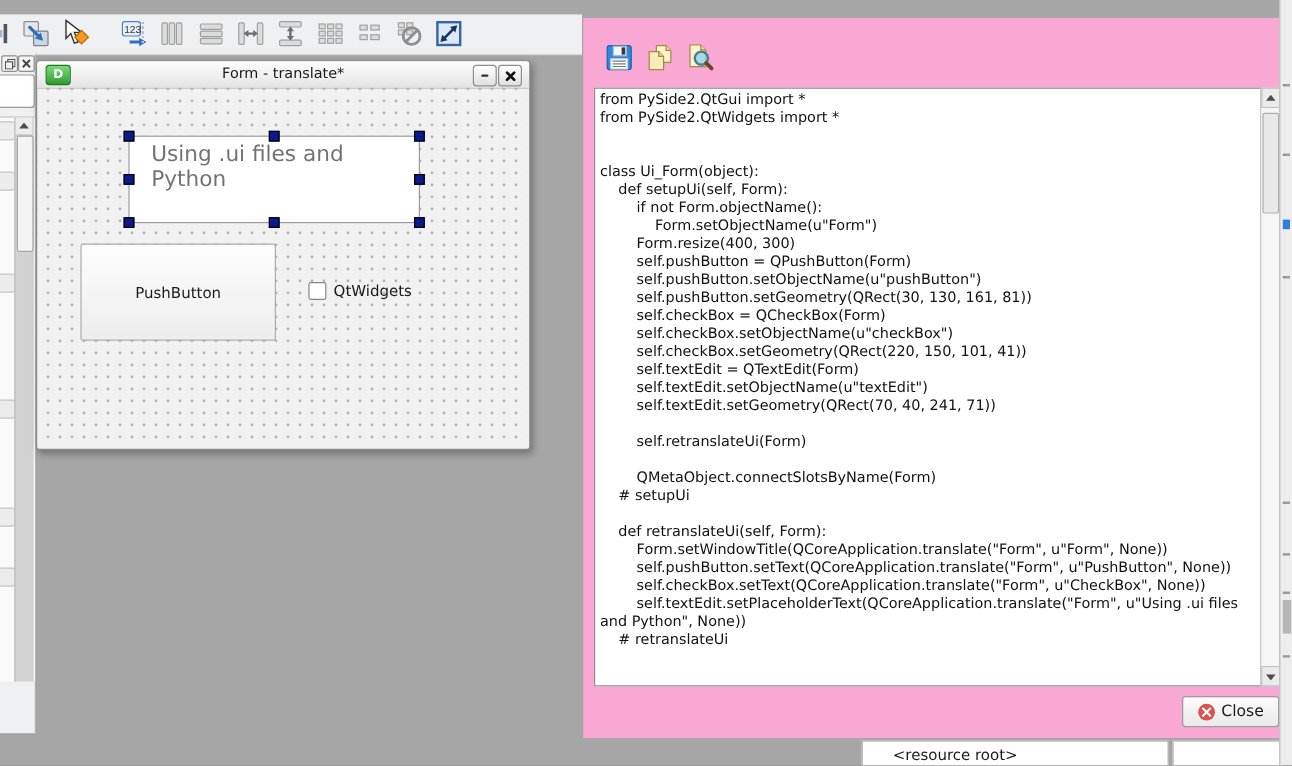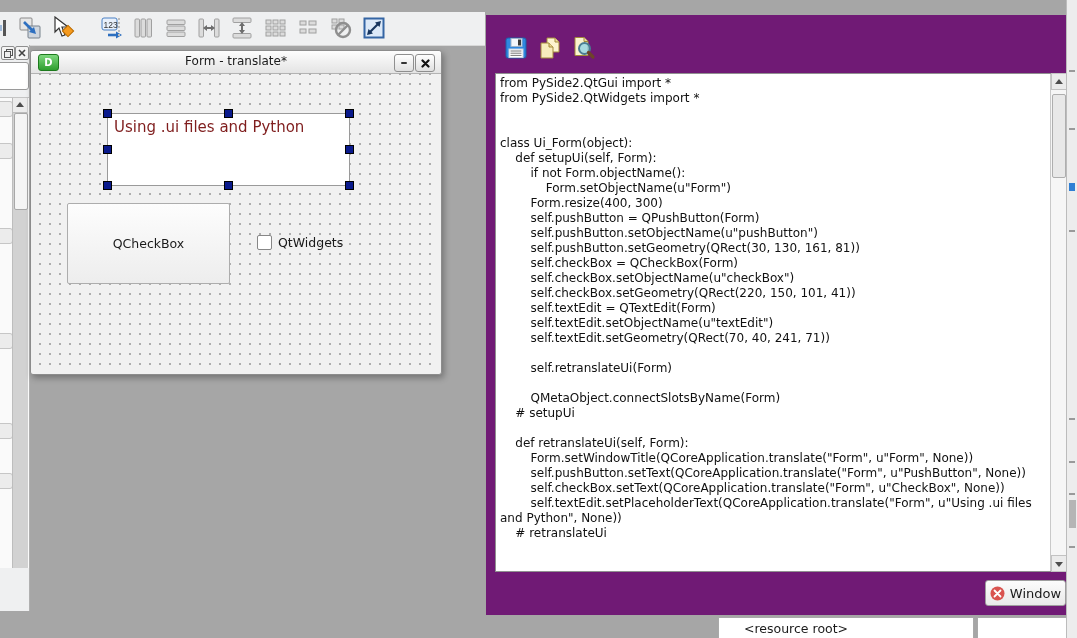--- a/index.html
+++ b/index.html
@@ -40,32 +40,32 @@
   #form-badge{position:absolute;left:7px;top:3px;width:19px;height:15px;border-radius:3px;
     background:linear-gradient(#7ed87e,#2f9e2f);border:1px solid #1d7a1d;color:#fff;font-size:10px;font-weight:bold;
     display:flex;align-items:center;justify-content:center;}
   #form-title{position:absolute;left:0;top:3px;width:100%;text-align:center;font-size:12px;color:#1a1a1a;}
   .win-btn{position:absolute;top:3px;width:18px;height:16px;border:1px solid #8f8f8f;border-radius:3px;
     background:linear-gradient(#ffffff,#e0e0e0);display:flex;align-items:center;justify-content:center;}
   #form-canvas{position:absolute;left:0;top:22px;width:408px;height:299px;
     background-image:radial-gradient(circle,#aeaeae 1px,transparent 1.4px);background-size:10px 10px;background-position:4px 6px;}
 
   #te-widget{position:absolute;left:76px;top:40px;width:241px;height:71px;background:#fff;border:1px solid #9a9a9a;}
-  #te-placeholder{position:absolute;left:6px;top:4px;font-size:15px;color:#7f1d1d;}
+  #te-placeholder{position:absolute;left:18px;top:4px;font-size:18px;color:#737373;}
   .handle{position:absolute;width:7px;height:7px;background:#0a1a8c;border:1px solid #000;}
 
   #pb-widget{position:absolute;left:36px;top:130px;width:161px;height:79px;
     background:linear-gradient(#fdfdfd,#ededed);border:1px solid #adadad;border-radius:2px;
     display:flex;align-items:center;justify-content:center;font-size:12.5px;color:#1a1a1a;}
   #cb-widget{position:absolute;left:226px;top:162px;height:15px;display:flex;align-items:center;}
   #cb-box{width:13px;height:13px;background:#fff;border:1px solid #878787;border-radius:2px;}
   #cb-label{margin-left:6px;font-size:12.5px;color:#1a1a1a;}
 
   
-  #dialog{left:485px;top:15px;width:581px;height:600px;background:#701a75;border:1px solid #a5a5a5;border-top:none;}
+  #dialog{left:485px;top:15px;width:581px;height:600px;background:#f9a8d4;border:1px solid #a5a5a5;border-top:none;}
   .dbtn{position:absolute;top:19px;width:28px;height:28px;display:flex;align-items:center;justify-content:center;}
   #codebox{position:absolute;left:9px;top:58px;width:570px;height:497px;background:#fff;border:1px solid #909090;}
   #codetext{position:absolute;left:4px;top:2px;width:540px;margin:0;font-family:"DejaVu Sans","Liberation Sans",sans-serif;
     font-size:12px;line-height:15px;color:#111;white-space:pre-wrap;word-wrap:break-word;}
   #code-scroll{position:absolute;right:0;top:0;width:15px;height:497px;background:#f6f6f6;border-left:1px solid #c9c9c9;}
   .sc-btn{position:absolute;left:0;width:14px;height:15px;background:#ebebeb;border:1px solid #c2c2c2;
     display:flex;align-items:center;justify-content:center;}
   #code-thumb{position:absolute;left:1px;top:20px;width:12px;height:82px;background:#e8e8e8;border:1px solid #aeaeae;border-radius:2px;}
   #close-btn{position:absolute;left:499px;top:565px;width:79px;height:24px;background:linear-gradient(#fcfcfc,#e9e9e9);
     border:1px solid #9e9e9e;border-radius:3px;display:flex;align-items:center;justify-content:center;gap:5px;
@@ -259,21 +259,21 @@
       </div>
       <div class="handle" style="left:72px;top:36px"></div>
       <div class="handle" style="left:193px;top:36px"></div>
       <div class="handle" style="left:314px;top:36px"></div>
       <div class="handle" style="left:72px;top:72px"></div>
       <div class="handle" style="left:314px;top:72px"></div>
       <div class="handle" style="left:72px;top:108px"></div>
       <div class="handle" style="left:193px;top:108px"></div>
       <div class="handle" style="left:314px;top:108px"></div>
 
-      <div id="pb-widget">QCheckBox</div>
+      <div id="pb-widget">PushButton</div>
 
       <div id="cb-widget">
         <span id="cb-box"></span>
         <span id="cb-label">QtWidgets</span>
       </div>
     </div>
   </div>
 
   <div class="abs" id="dialog">
     <div class="dbtn" style="left:16px">
@@ -348,21 +348,21 @@
               <polygon points="4,6 0,1 8,1" class="arrow"></polygon>
             </svg>
         </div>
       </div>
     </div>
     <div id="close-btn">
       <svg width="15" height="15" viewBox="0 0 15 15">
         <circle cx="7.5" cy="7.5" r="7" fill="#d9534f"></circle>
         <path d="M4.5 4.5 L10.5 10.5 M10.5 4.5 L4.5 10.5" stroke="#fff" stroke-width="1.8" stroke-linecap="round"></path>
       </svg>
-      <span>Window</span>
+      <span>Close</span>
     </div>
   </div>
 
   <div class="abs" id="res-panel">
     <span id="res-label">&lt;resource root&gt;</span>
   </div>
   <div class="abs" id="res-panel2"></div>
 
   <div class="abs" id="edge-strip">
     <div class="edge-dash" style="top:70px"></div>

